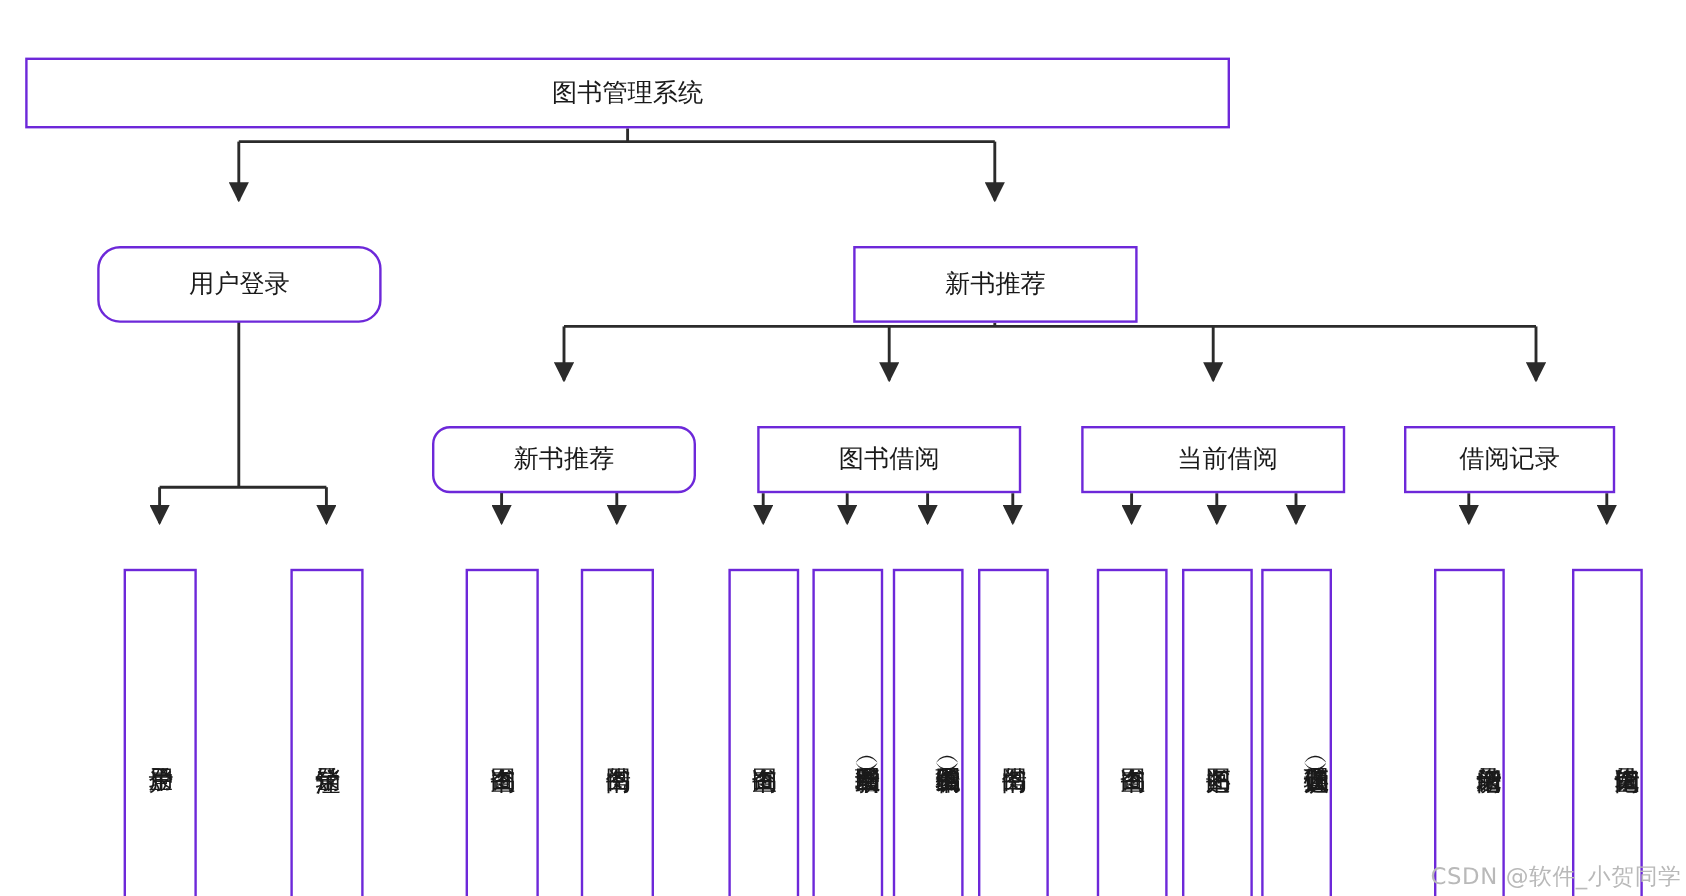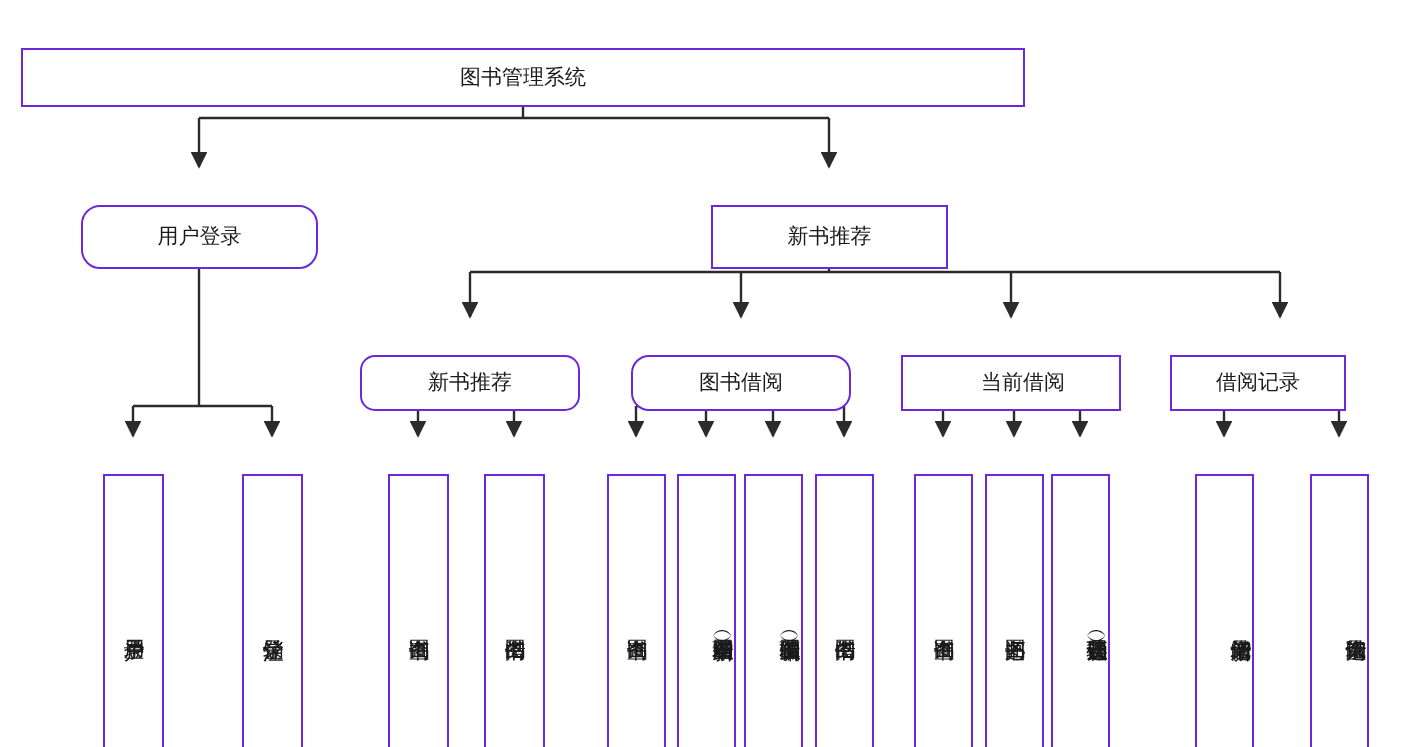--- a/index.html
+++ b/index.html
@@ -117,21 +117,21 @@
       </div>
       <div class="node horiz" style="left: 81px; top: 168px; width: 237px; height: 64px; border-radius: 19px;">
         <span class="node-label">用户登录</span>
       </div>
       <div class="node horiz" style="left: 711px; top: 168px; width: 237px; height: 64px;">
         <span class="node-label">新书推荐</span>
       </div>
       <div class="node horiz" style="left: 360px; top: 318px; width: 220px; height: 56px; border-radius: 15px;">
         <span class="node-label">新书推荐</span>
       </div>
-      <div class="node horiz" style="left: 631px; top: 318px; width: 220px; height: 56px; border-radius: 18px;">
+      <div class="node horiz" style="left: 631px; top: 318px; width: 220px; height: 56px;">
         <span class="node-label">图书借阅</span>
       </div>
       <div class="node horiz" style="left: 901px; top: 318px; width: 220px; height: 56px; padding-left: 24px;">
         <span class="node-label">当前借阅</span>
       </div>
       <div class="node horiz" style="left: 1170px; top: 318px; width: 176px; height: 56px;">
         <span class="node-label">借阅记录</span>
       </div>
       <div class="node vert centered" style="left: 103px; top: 437px; width: 61px; height: 297px;">
         <span class="node-label">用户登录</span>
@@ -167,14 +167,15 @@
         <span class="node-label">确认归还（管理员）</span>
       </div>
       <div class="node vert" style="left: 1195px; top: 437px; width: 59px; height: 297px;">
         <span class="node-label">新增借阅记录</span>
       </div>
       <div class="node vert" style="left: 1310px; top: 437px; width: 59px; height: 297px;">
         <span class="node-label">查询借阅记录</span>
       </div>
     </div>
 
+  <div class="watermark" style="left: 1192px; top: 718px; color: rgb(185, 185, 185);">CSDN @软件_小贺同学</div>
 
 </div>
 
 </body></html>

